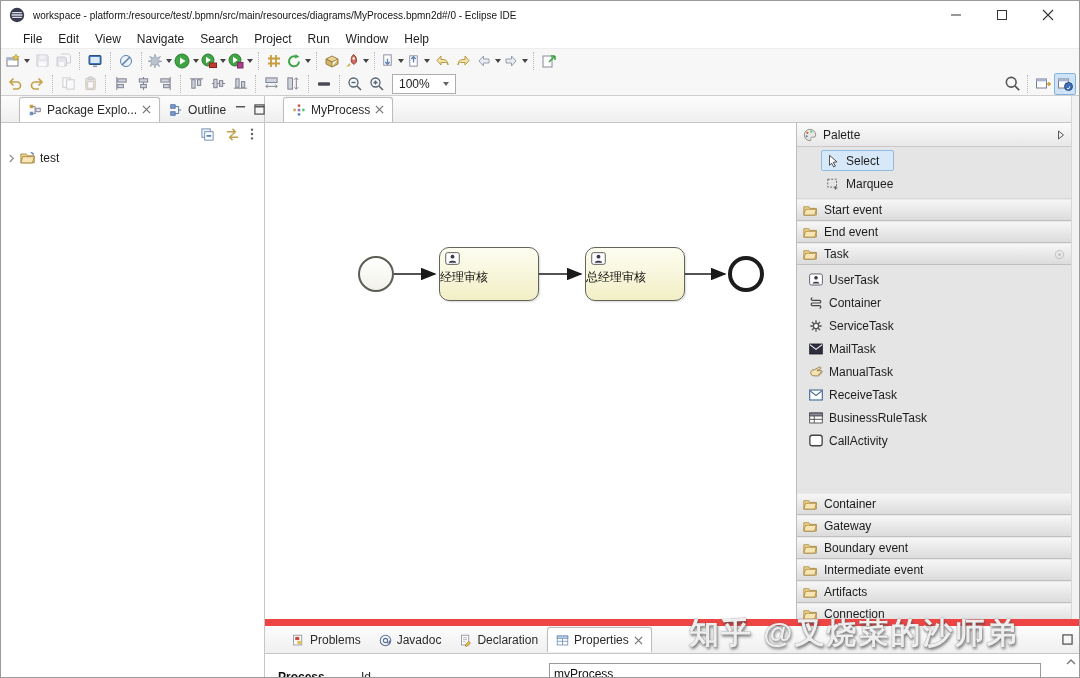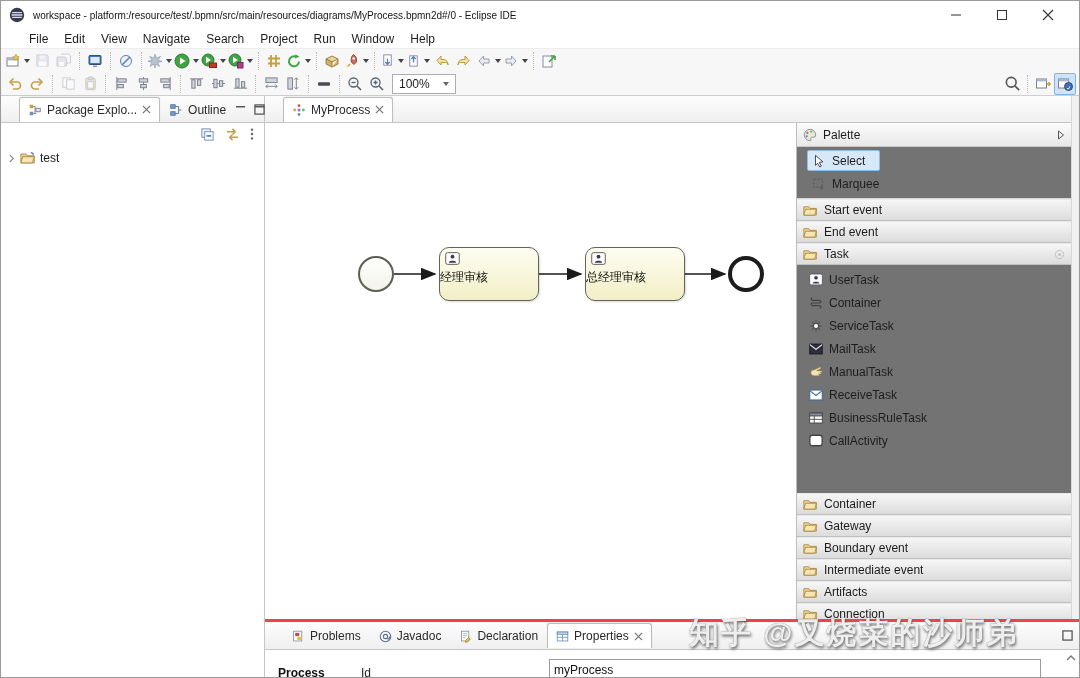--- a/index.html
+++ b/index.html
@@ -7,21 +7,21 @@
   body{font-family:"Liberation Sans","DejaVu Sans",sans-serif;font-size:12px;color:#1d1d1d}
   #window{position:relative;width:1080px;height:678px;background:#fff;overflow:hidden;border:1px solid #9a9a9a}
 
   
   .titlebar{position:absolute;top:0;left:0;right:0;height:28px;display:flex;align-items:center;padding:0 8px;background:#fff}
   .titlebar .ttl{margin-left:8px;font-size:10px;color:#141414;white-space:nowrap}
   .winbtns{margin-left:auto;display:flex;align-items:center}
   .winbtn{width:46px;height:26px;display:flex;align-items:center;justify-content:center;color:#333}
 
   
-  .menubar{position:absolute;top:28px;left:0;right:2px;height:19px;display:flex;align-items:center;background:#fff;padding-left:20px}
+  .menubar{position:absolute;top:28px;left:0;right:2px;height:19px;display:flex;align-items:center;background:#fff;padding-left:14px}
   .menu-item{padding:0 8px;height:100%;display:flex;align-items:center;cursor:default}
 
   
   .toolbar{position:absolute;left:0;right:0;display:flex;align-items:center;background:#f7f7f7;padding:0 3px}
   .toolbar1{top:47px;height:24px;border-top:1px solid #ededed}
   .toolbar2{top:71px;height:24px;border-bottom:1px solid #cfcfcf}
   .tb{height:22px;min-width:22px;display:flex;align-items:center;justify-content:center;border:1px solid transparent;border-radius:2px}
   .tb.disabled{opacity:.4}
   .tb.active{background:#cfe3f6;border-color:#86b3dd}
   .dd{width:0;height:0;border-left:3px solid transparent;border-right:3px solid transparent;border-top:4px solid #444;margin-left:3px}
@@ -49,35 +49,35 @@
   
   .canvas{position:absolute;top:27px;left:0;width:533px;height:499px;background:#fff;overflow:hidden}
   .flowsvg{position:absolute;inset:0}
   .bpmn-task{position:absolute;width:100px;height:54px;border:1.5px solid #63635a;border-radius:10px;background:linear-gradient(#fdfdf1,#f2efc6);display:flex;align-items:center;justify-content:flex-start;box-shadow:1px 1px 2px rgba(0,0,0,.15)}
   .bpmn-task .tlabel{font-size:12px;color:#111;margin-top:6px}
   .taskicon{position:absolute;top:4px;left:5px}
   .bpmn-start{position:absolute;left:93px;top:133px;width:36px;height:36px;border:2px solid #5d5d55;border-radius:50%;background:linear-gradient(#ffffff,#f2f2ea)}
   .bpmn-end{position:absolute;left:463px;top:133px;width:36px;height:36px;border:4px solid #1c1c1c;border-radius:50%;background:#fff}
 
   
-  .palette{position:absolute;top:27px;right:8px;width:275px;height:499px;background:#737373;border-left:1px solid #bdbdbd;border-bottom:1px solid #bdbdbd;overflow:hidden}
+  .palette{position:absolute;top:27px;right:8px;width:275px;height:499px;background:#e5e5e5;border-left:1px solid #bdbdbd;border-bottom:1px solid #bdbdbd;overflow:hidden}
   .pal-header{height:24px;display:flex;align-items:center;gap:6px;padding:0 6px;background:linear-gradient(#fbfbfb,#e8e8e8);border-bottom:1px solid #c9c9c9}
   .pal-header .parrow{margin-left:auto}
   .pal-tools{padding:2px 0 3px 10px;border-bottom:1px solid #d7d7d7}
-  .pal-tool{display:inline-flex;align-items:center;gap:6px;height:21px;padding:0 14px 0 4px;border:1px solid transparent;margin:1px 0;border-radius:2px}
+  .pal-tool{display:inline-flex;align-items:center;gap:6px;height:21px;padding:0 14px 0 4px;border:1px solid transparent;margin:1px 14px;border-radius:2px}
   .pal-tool.selected{background:#d7e9f9;border-color:#8fbce4}
   .pal-tool-row{display:block}
   .drawer{height:22px;display:flex;align-items:center;gap:6px;padding:0 6px;background:linear-gradient(#f6f6f6,#dcdcdc);border-top:1px solid #e9e9e9;border-bottom:1px solid #bfbfbf;color:#1c1c1c}
   .drawer .pin{margin-left:auto;opacity:.55}
   .pal-items{padding:3px 0 4px 12px}
   .pal-item{display:flex;align-items:center;gap:6px;height:23px}
   .pal-spacer{height:37px}
 
   
-  .bottompanel{position:absolute;left:0;right:0;bottom:0;height:58px;background:#fff;border-top:3px solid #ef4444}
+  .bottompanel{position:absolute;left:0;right:0;bottom:0;height:58px;background:#fff;border-top:7px solid #ef4444}
   .btabs{height:28px}
   .bcontent{position:relative;height:30px;background:#fff;display:flex;align-items:flex-end;padding-top:6px}
   .proc-label{width:96px;padding-left:13px;font-weight:bold;color:#111}
   .id-label{width:188px;color:#222}
   .id-input{width:492px;height:21px;border:1px solid #9a9a9a;background:#fff;font:12px "Liberation Sans",sans-serif;padding:0 4px;color:#111}
   .bscroll{position:absolute;right:3px;top:4px;color:#777}
 
   
   .watermark{position:absolute;left:688px;top:612px;z-index:60;font-size:30px;font-weight:bold;letter-spacing:2px;color:rgba(250,250,250,.92);text-shadow:0 0 1px #6b6b6b,1px 2px 3px rgba(70,70,70,.75);pointer-events:none;white-space:nowrap}
 

